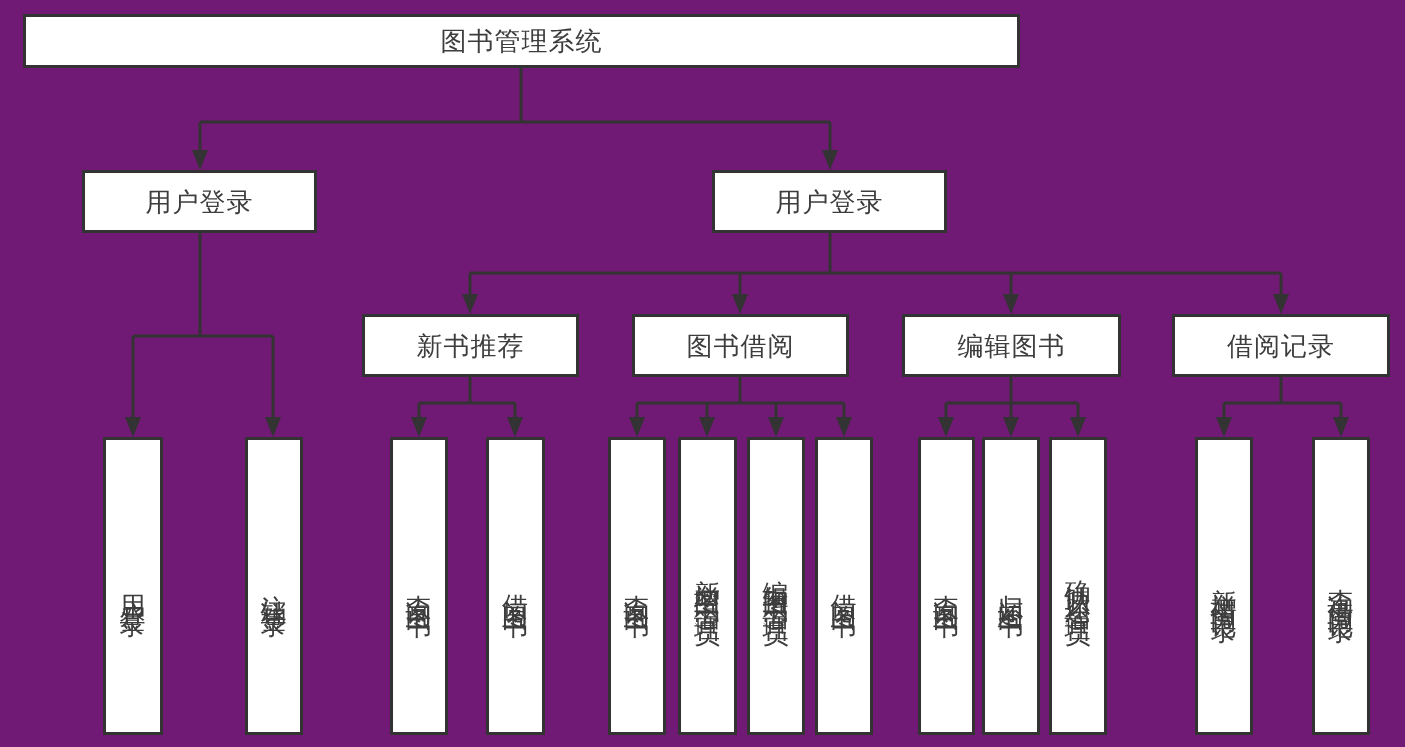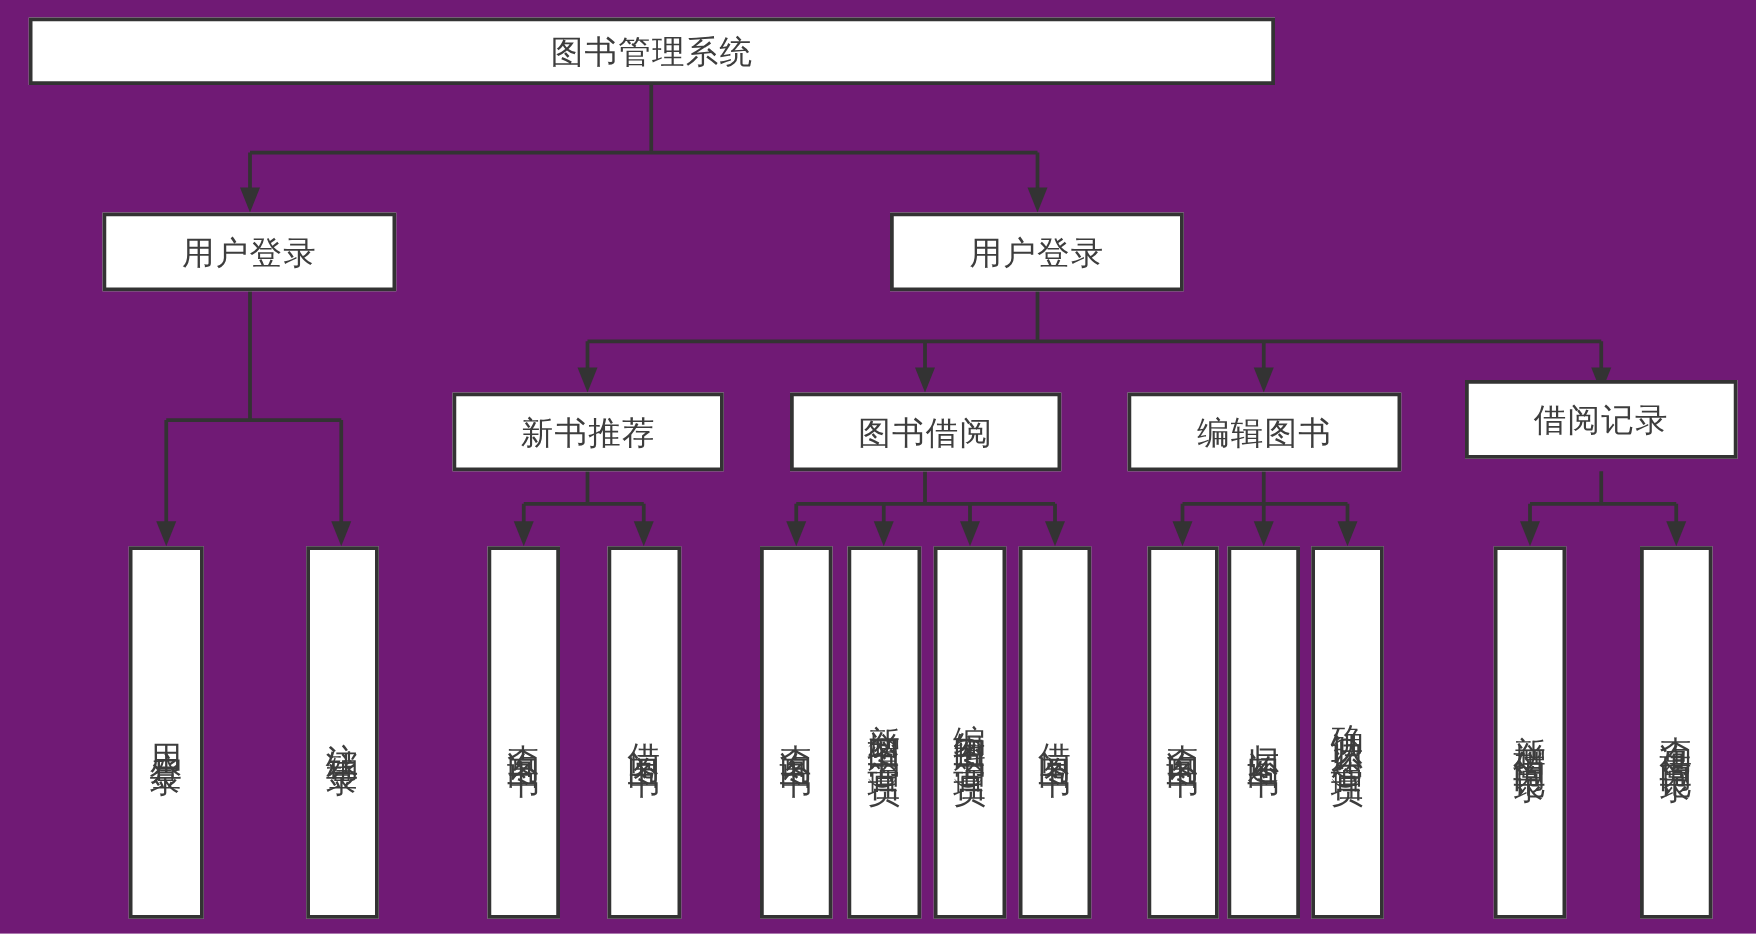--- a/index.html
+++ b/index.html
@@ -46,21 +46,21 @@
     letter-spacing: 6px;
     white-space: nowrap;
   }
   
   .n-root            { left: 23px;   top: 14px;  width: 997px; height: 54px; }
   .n-user-login      { left: 82px;   top: 170px; width: 235px; height: 63px; }
   .n-book-mgmt       { left: 712px;  top: 170px; width: 235px; height: 63px; }
   .n-new-books       { left: 362px;  top: 314px; width: 217px; height: 63px; }
   .n-book-borrow     { left: 632px;  top: 314px; width: 217px; height: 63px; }
   .n-current-borrow  { left: 902px;  top: 314px; width: 219px; height: 63px; }
-  .n-borrow-records  { left: 1172px; top: 304px; width: 218px; height: 63px; }
+  .n-borrow-records  { left: 1172px; top: 314px; width: 218px; height: 63px; }
   .leaf { top: 437px; height: 298px; }
   .l-1  { left: 103px;  width: 60px; }
   .l-2  { left: 245px;  width: 58px; }
   .l-3  { left: 390px;  width: 58px; }
   .l-4  { left: 486px;  width: 59px; }
   .l-5  { left: 608px;  width: 58px; }
   .l-6  { left: 678px;  width: 59px; }
   .l-7  { left: 747px;  width: 58px; }
   .l-8  { left: 815px;  width: 58px; }
   .l-9  { left: 918px;  width: 57px; }

